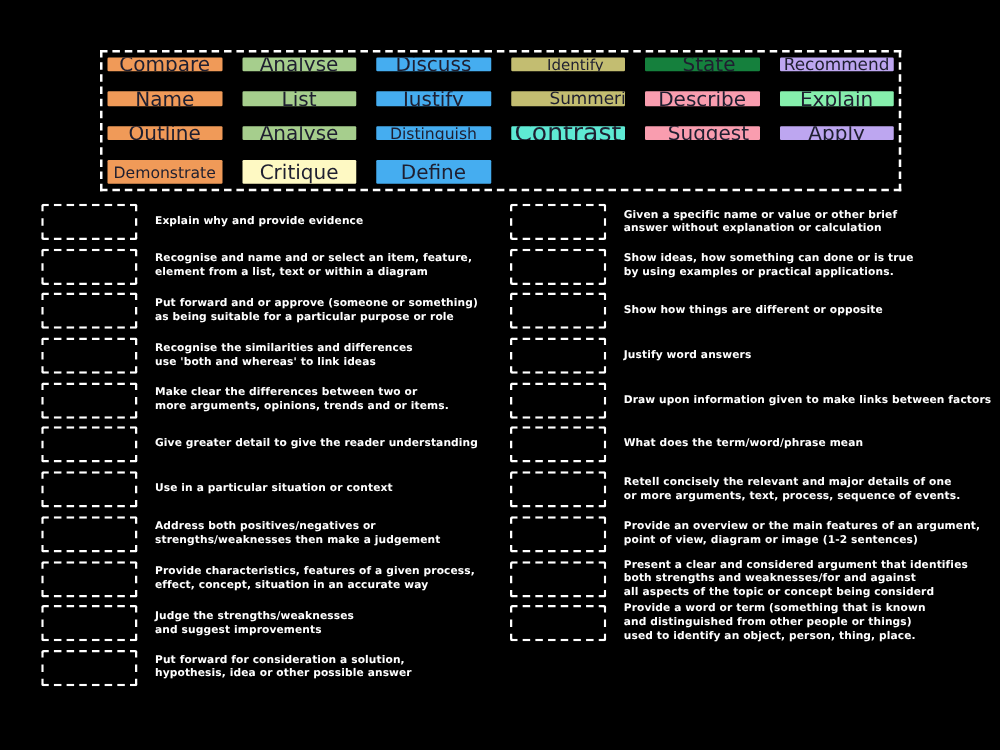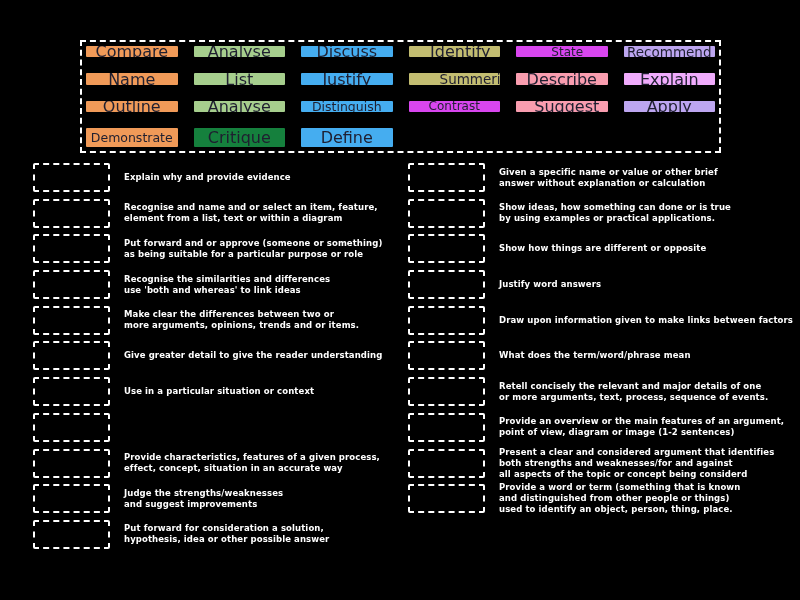--- a/index.html
+++ b/index.html
@@ -34,37 +34,37 @@
   }
 </style>
 </head>
 <body>
 
 <div class="page">
   <div class="word-bank">
       <div class="tile" style="background: rgb(240, 154, 88); color: rgb(31, 31, 48); font-size: 16px;">Compare</div>
       <div class="tile" style="background: rgb(166, 206, 141); color: rgb(31, 31, 48); font-size: 16px;">Analyse</div>
       <div class="tile" style="background: rgb(69, 173, 240); color: rgb(31, 31, 48); font-size: 16px;">Discuss</div>
-      <div class="tile" style="background: rgb(195, 189, 113); color: rgb(31, 31, 48); font-size: 16px; padding-left: 12px;">Identify</div>
-      <div class="tile" style="background: #d946ef; color: rgb(31, 31, 48); font-size: 12px; padding-left: 11px;">State</div>
+      <div class="tile" style="background: rgb(195, 189, 113); color: rgb(31, 31, 48); font-size: 12px; padding-left: 12px;">Identify</div>
+      <div class="tile" style="background: #15803d; color: rgb(31, 31, 48); font-size: 16px; padding-left: 11px;">State</div>
       <div class="tile" style="background: rgb(189, 166, 240); color: rgb(31, 31, 48); font-size: 13.5px;">Recommend</div>
       <div class="tile" style="background: rgb(240, 154, 88); color: rgb(31, 31, 48); font-size: 16px;">Name</div>
       <div class="tile" style="background: rgb(166, 206, 141); color: rgb(31, 31, 48); font-size: 16px;">List</div>
       <div class="tile" style="background: rgb(69, 173, 240); color: rgb(31, 31, 48); font-size: 16px;">Justify</div>
       <div class="tile" style="background: rgb(195, 189, 113); color: rgb(31, 31, 48); font-size: 13.5px; padding-left: 47px;">Summerise</div>
       <div class="tile" style="background: rgb(249, 157, 175); color: rgb(31, 31, 48); font-size: 16px;">Describe</div>
-      <div class="tile" style="background: #f0abfc; color: rgb(31, 31, 48); font-size: 16px;">Explain</div>
+      <div class="tile" style="background: #86efac; color: rgb(31, 31, 48); font-size: 16px;">Explain</div>
       <div class="tile" style="background: rgb(240, 154, 88); color: rgb(31, 31, 48); font-size: 16px;">Outline</div>
       <div class="tile" style="background: rgb(166, 206, 141); color: rgb(31, 31, 48); font-size: 16px;">Analyse</div>
       <div class="tile" style="background: rgb(69, 173, 240); color: rgb(31, 31, 48); font-size: 12.5px;">Distinguish</div>
-      <div class="tile" style="background: #d946ef; color: rgb(31, 31, 48); font-size: 12px; text-align: center;">Contrast</div>
+      <div class="tile" style="background: #5eead4; color: rgb(31, 31, 48); font-size: 20px; text-align: center;">Contrast</div>
       <div class="tile" style="background: rgb(249, 157, 175); color: rgb(31, 31, 48); font-size: 16px; padding-left: 10px;">Suggest</div>
       <div class="tile" style="background: rgb(189, 166, 240); color: rgb(31, 31, 48); font-size: 16px;">Apply</div>
       <div class="tile" style="background: rgb(240, 154, 88); color: rgb(31, 31, 48); font-size: 12.5px;">Demonstrate</div>
-      <div class="tile" style="background: #15803d; color: rgb(31, 31, 48); font-size: 16px;">Critique</div>
+      <div class="tile" style="background: #fef9c3; color: rgb(31, 31, 48); font-size: 16px;">Critique</div>
       <div class="tile" style="background: rgb(69, 173, 240); color: rgb(31, 31, 48); font-size: 16px;">Define</div>
     </div>
   <div class="def-col left">
       <div class="def-row">
         <div class="slot"></div>
         <div class="def-text">Explain why and provide evidence</div>
       </div>
       <div class="def-row">
         <div class="slot"></div>
         <div class="def-text">Recognise and name and or select an item, feature,
@@ -88,20 +88,22 @@
       <div class="def-row">
         <div class="slot"></div>
         <div class="def-text">Give greater detail to give the reader understanding</div>
       </div>
       <div class="def-row">
         <div class="slot"></div>
         <div class="def-text">Use in a particular situation or context</div>
       </div>
       <div class="def-row">
         <div class="slot"></div>
+        <div class="def-text">Address both positives/negatives or
+strengths/weaknesses then make a judgement</div>
       </div>
       <div class="def-row">
         <div class="slot"></div>
         <div class="def-text">Provide characteristics, features of a given process,
 effect, concept, situation in an accurate way</div>
       </div>
       <div class="def-row">
         <div class="slot"></div>
         <div class="def-text">Judge the strengths/weaknesses
 and suggest improvements</div>

